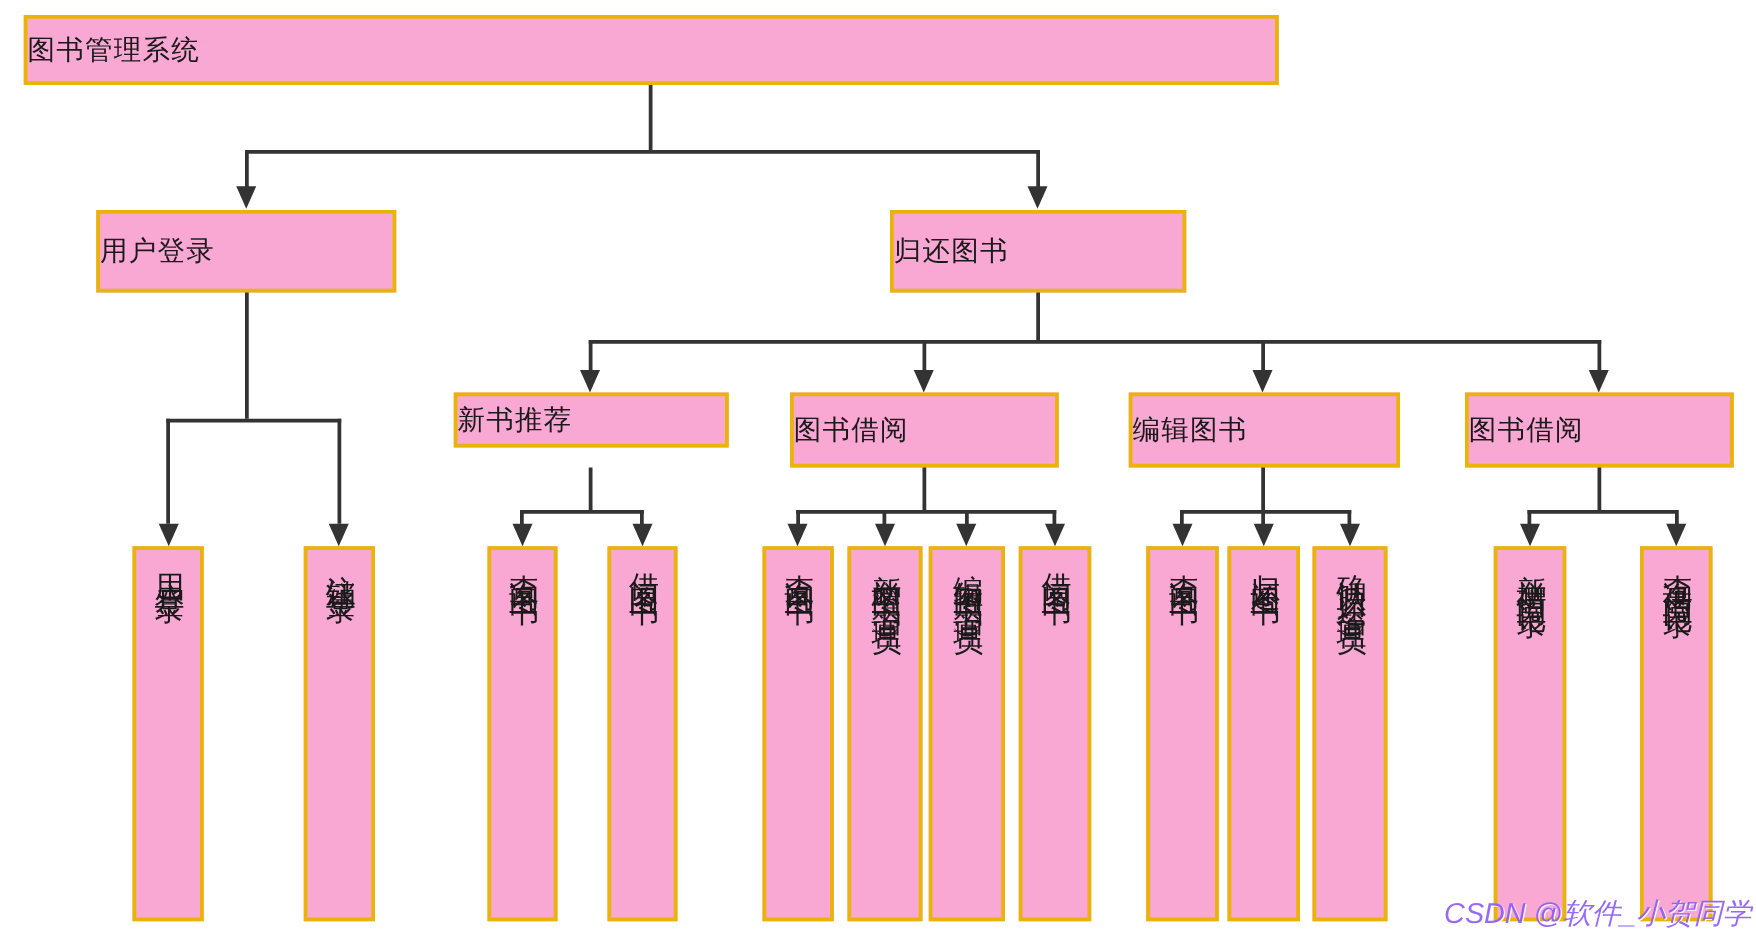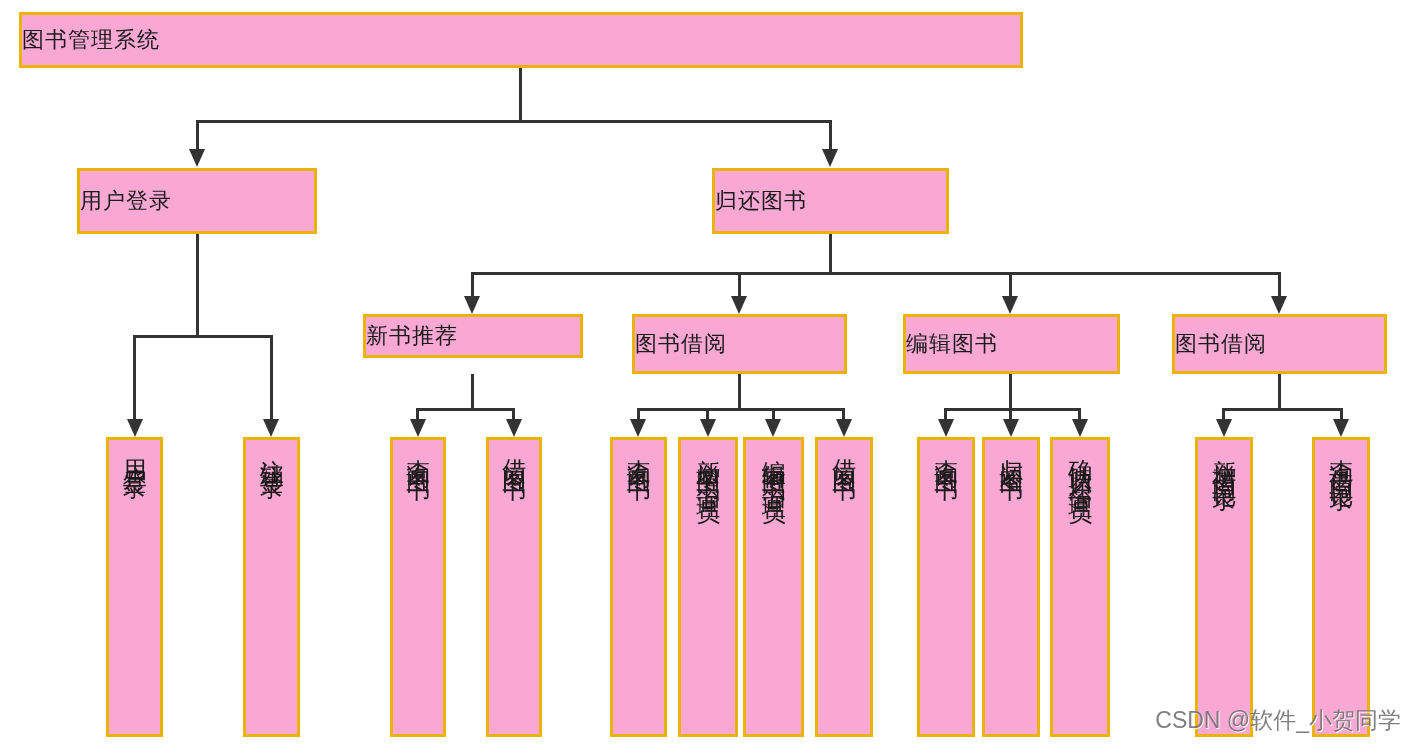--- a/index.html
+++ b/index.html
@@ -38,26 +38,27 @@
   .arr{
     position:absolute;
     width:0;height:0;
     border-left:8px solid transparent;
     border-right:8px solid transparent;
     border-top:18px solid #333333;
   }
   .watermark{
     position:absolute;
     right:4px;
-    bottom:11px;
+    bottom:1px;
     font-size:23px;
-    color:#737373;
+    color:#8b5cf6;
     opacity:0.9;
     text-shadow:1px 1px 0 #ffffff;
     white-space:nowrap;
+    font-style:italic;
   }
 </style>
 </head>
 <body>
 
 <div id="canvas">
 
   <div class="box" style="left:19px;top:12px;width:1004px;height:56px;">
     <span>图书管理系统</span>
   </div>

